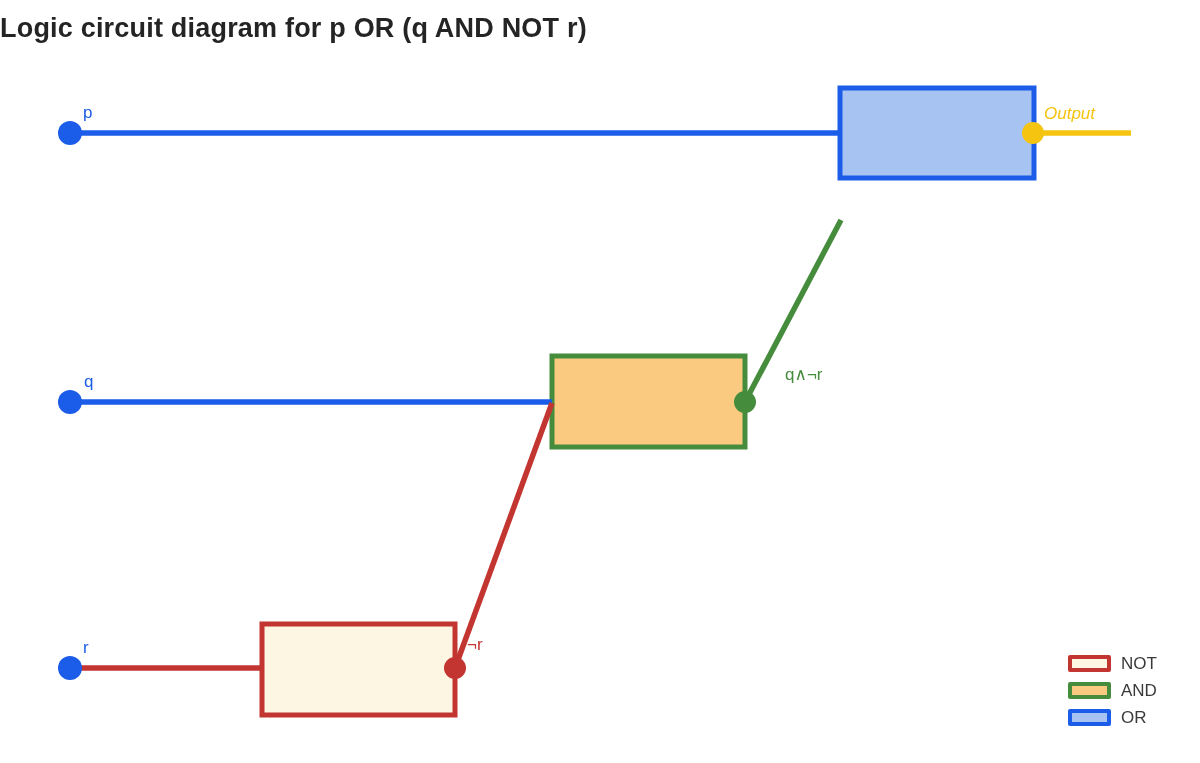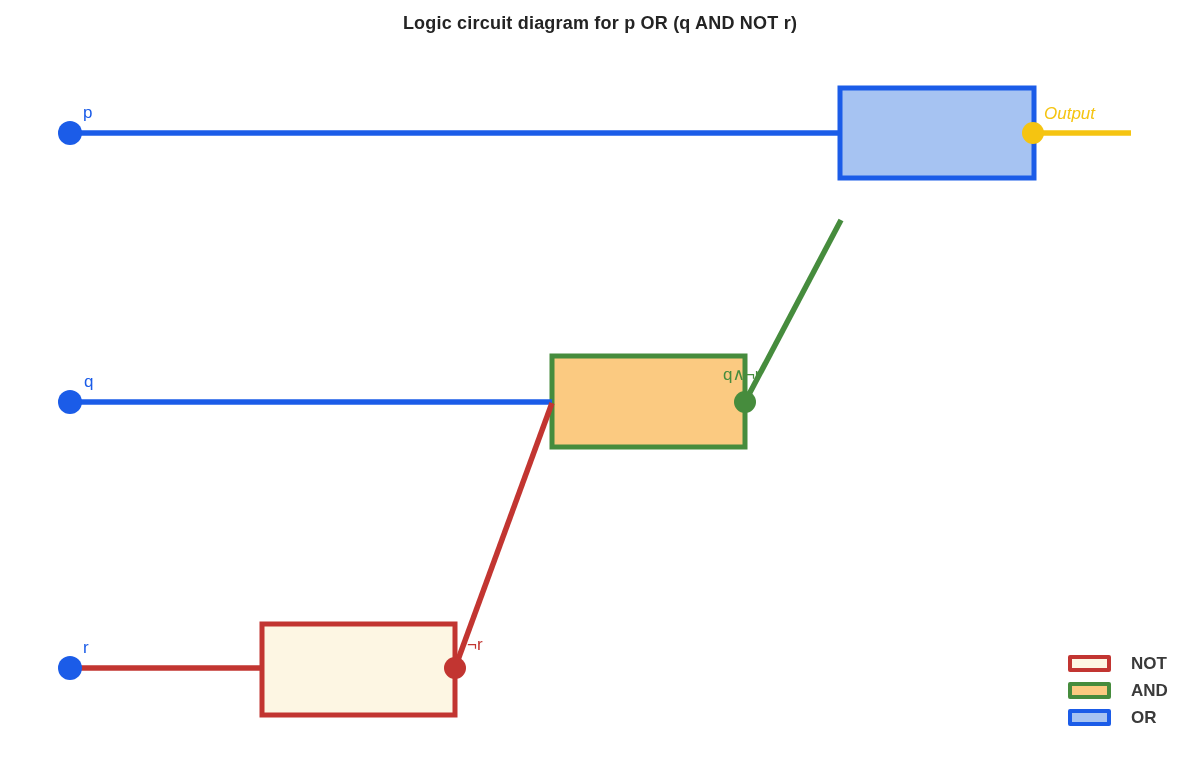--- a/index.html
+++ b/index.html
@@ -12,22 +12,21 @@
     height: 763px;
     background: #ffffff;
     overflow: hidden;
   }
 
   .title {
     position: absolute;
     top: 13px;
     left: 0;
     width: 100%;
-    text-align: center;
-    font-size: 18px;
+    font-size: 27px;
     font-weight: 700;
     color: #242424;
     letter-spacing: 0.2px;
   }
 
   .diagram-svg {
     position: absolute;
     top: 0;
     left: 0;
     width: 1200px;
@@ -42,34 +41,33 @@
   }
   .lbl-blue   { color: #1b5ce8; }
   .lbl-yellow { color: #f5c411; font-style: italic; }
   .lbl-green  { color: #468c3d; }
   .lbl-red    { color: #c23531; }
 
   .lbl-p      { left: 83px;  top: 104px; }
   .lbl-q      { left: 84px;  top: 373px; }
   .lbl-r      { left: 83px;  top: 639px; }
   .lbl-output { left: 1044px; top: 105px; }
-  .lbl-qandr  { left: 723px; top: 366px; }
+  .lbl-qandr  { left: 785px; top: 366px; }
   .lbl-notr   { left: 467px; top: 636px; }
 
   .legend {
     position: absolute;
     left: 1068px;
     top: 650px;
   }
   .legend-row {
     display: flex;
     align-items: center;
     height: 27px;
-    gap: 20px;
-    font-weight: bold;
+    gap: 10px;
   }
   .legend-swatch {
     width: 43px;
     height: 17px;
     border: 4px solid;
     border-radius: 2px;
     flex: 0 0 auto;
   }
   .sw-not { background: #fdf6e3; border-color: #c23531; }
   .sw-and { background: #fbca81; border-color: #468c3d; }

